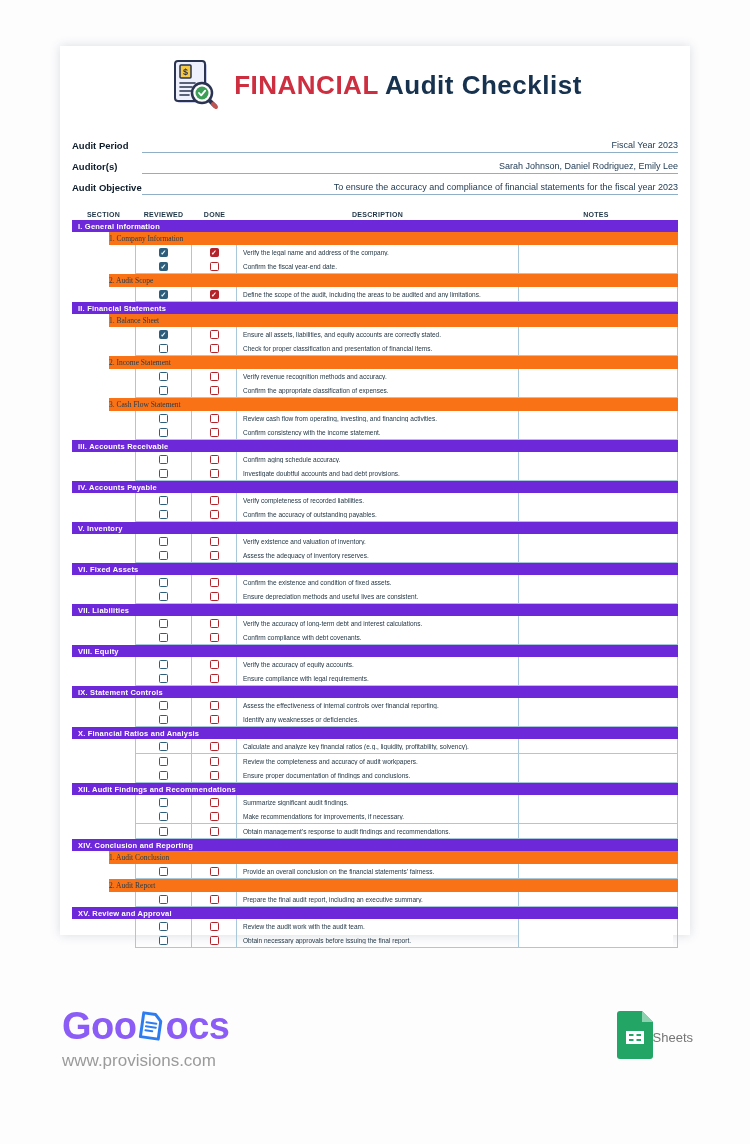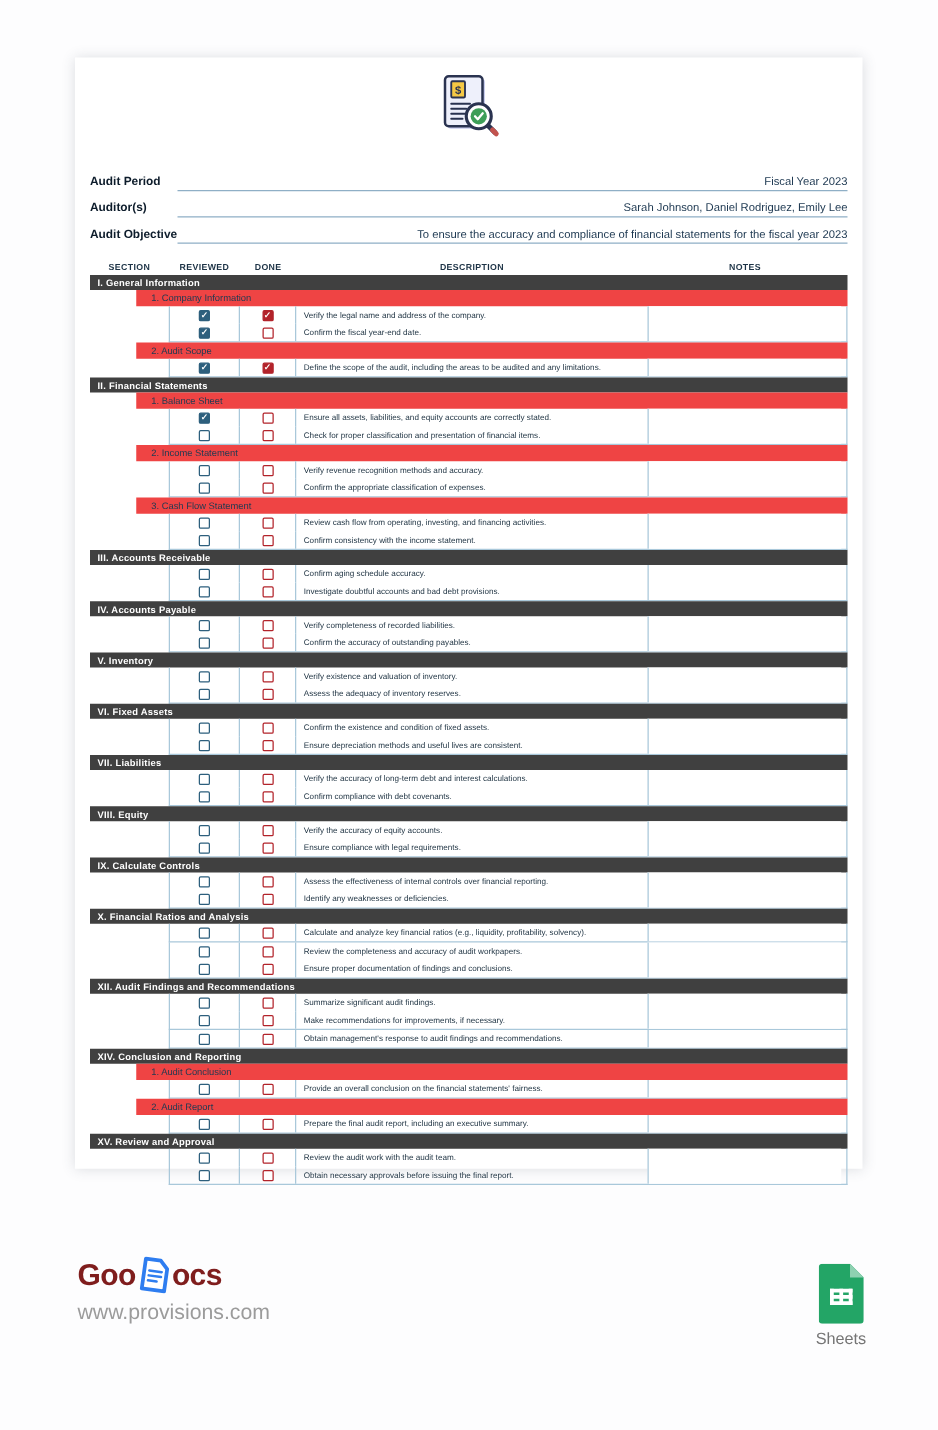--- a/index.html
+++ b/index.html
@@ -25,26 +25,26 @@
   .field-label { width:70px; flex:0 0 70px; font-size:9.5px; font-weight:bold; color:#0d1c2b; padding-bottom:2px; }
   .field-value { flex:1; font-size:9px; color:#1c3750; border-bottom:1px solid #8fafc6; padding:0 0 2px 3px; white-space:nowrap; overflow:hidden;text-align:right; }
 
   
   .thead { display:flex; margin-top:13px; height:12px; align-items:center; }
   .thead span { font-size:7px; font-weight:bold; color:#1d3346; letter-spacing:.3px; text-align:center; }
   .th-section { width:63px; }  .th-reviewed { width:57px; }  .th-done { width:45px; }
   .th-desc { width:281px; }    .th-notes { width:156px; }
 
   .section-bar {
-    height:12px; background:#404040; color:#fff; font-size:7.5px; font-weight:bold;
+    height:12px; background:#6d28d9; color:#fff; font-size:7.5px; font-weight:bold;
     display:flex; align-items:center; padding-left:6px; letter-spacing:.2px;
   }
   .subsection {
-    height:13px; background:#ef4444; color:#1d3a52; font-size:7.5px;
-    display:flex; align-items:center; margin-left:37px; padding-left:12px;
+    height:13px; background:#f97316; color:#1d3a52; font-size:7.5px;
+    display:flex; align-items:center; margin-left:37px; padding-left:0;font-family:Liberation Serif, serif;
   }
   .group { display:flex; margin-left:63px; border:1px solid #a9c8da; border-top:none; }
   .group-rows { width:382px; display:flex; flex-direction:column; }
   .check-row { display:flex; height:14px; align-items:center; }
   .cell-reviewed { width:56px; flex:0 0 56px; display:flex; justify-content:center; border-right:1px solid #a9c8da; align-self:stretch; align-items:center; }
   .cell-done     { width:45px; flex:0 0 45px; display:flex; justify-content:center; border-right:1px solid #a9c8da; align-self:stretch; align-items:center; }
   .cell-desc { flex:1; font-size:6.5px; color:#233746; padding-left:6px; white-space:nowrap; overflow:hidden; }
   .notes-cell { width:155px; border-left:1px solid #a9c8da; background:#fff; }
 
   .cb {
@@ -53,24 +53,24 @@
     color:#fff; font-weight:bold; background:#fff; cursor:pointer;
   }
   .cb.blue { border:1.5px solid #2d5f7d; }
   .cb.red  { border:1.5px solid #b2232a; }
   .cb.blue.checked { background:#2d5f7d; }
   .cb.red.checked  { background:#b2232a; }
 
   
   .footer { position:absolute; left:0; top:1005px; width:750px; display:flex; justify-content:space-between; align-items:flex-start; padding:0 57px 0 62px; }
   .brand {}
-  .logo { display:flex; align-items:center; color:#7f1d1d; font-size:24px; font-weight:bold; letter-spacing:-.5px; cursor:pointer;text-align:center; }
+  .logo { display:flex; align-items:center; color:#8b5cf6; font-size:38px; font-weight:bold; letter-spacing:-.5px; cursor:pointer;text-align:center; }
   .logo svg { margin:0 1px 2px 2px; }
   .url { font-size:17px; color:#9b9b9b; margin-top:3px; cursor:pointer; }
-  .sheets-badge { display:flex; flex-direction:column; align-items:center; margin-top:6px; }
+  .sheets-badge { display:flex; flex-direction:row; align-items:center; margin-top:6px; }
   .sheets-label { font-size:13px; color:#757575; margin-top:4px; }
 </style>
 </head>
 <body>
 
 <div class="canvas">
 
   <div class="page">
 
     <div class="doc-header">
@@ -86,20 +86,21 @@
             <line x1="12" y1="32" x2="26" y2="32"></line>
             <line x1="12" y1="36" x2="21" y2="36"></line>
           </g>
           <line x1="40" y1="40" x2="47" y2="47" stroke="#2a3350" stroke-width="4" stroke-linecap="round"></line>
           <line x1="45" y1="45" x2="48" y2="48" stroke="#c2534e" stroke-width="4" stroke-linecap="round"></line>
           <circle cx="34" cy="34" r="10" fill="#ffffff" stroke="#2a3350" stroke-width="2.5"></circle>
           <circle cx="34" cy="34" r="6.5" fill="#3d9e57"></circle>
           <path d="M31 34 l2.2 2.4 4-4.8" fill="none" stroke="#ffffff" stroke-width="1.8" stroke-linecap="round" stroke-linejoin="round"></path>
         </svg>
       </span>
+      <h1 class="title"><span class="t-red">FINANCIAL</span><span class="t-navy"> Audit Checklist</span></h1>
     </div>
 
     <div class="fields">
       <div class="field-row">
         <span class="field-label">Audit Period</span>
         <span class="field-value">Fiscal Year 2023</span>
       </div>
       <div class="field-row">
         <span class="field-label">Auditor(s)</span>
         <span class="field-value">Sarah Johnson, Daniel Rodriguez, Emily Lee</span>
@@ -369,21 +370,21 @@
                 <span class="cb blue"></span>
               </div>
               <div class="cell-done">
                 <span class="cb red"></span>
               </div>
               <div class="cell-desc">Ensure compliance with legal requirements.</div>
             </div>
           </div>
           <div class="notes-cell"></div>
         </div>
-        <div class="section-bar">IX. Calculate Controls</div>
+        <div class="section-bar">IX. Statement Controls</div>
         <div class="group">
           <div class="group-rows">
             <div class="check-row">
               <div class="cell-reviewed">
                 <span class="cb blue"></span>
               </div>
               <div class="cell-done">
                 <span class="cb red"></span>
               </div>
               <div class="cell-desc">Assess the effectiveness of internal controls over financial reporting.</div>

